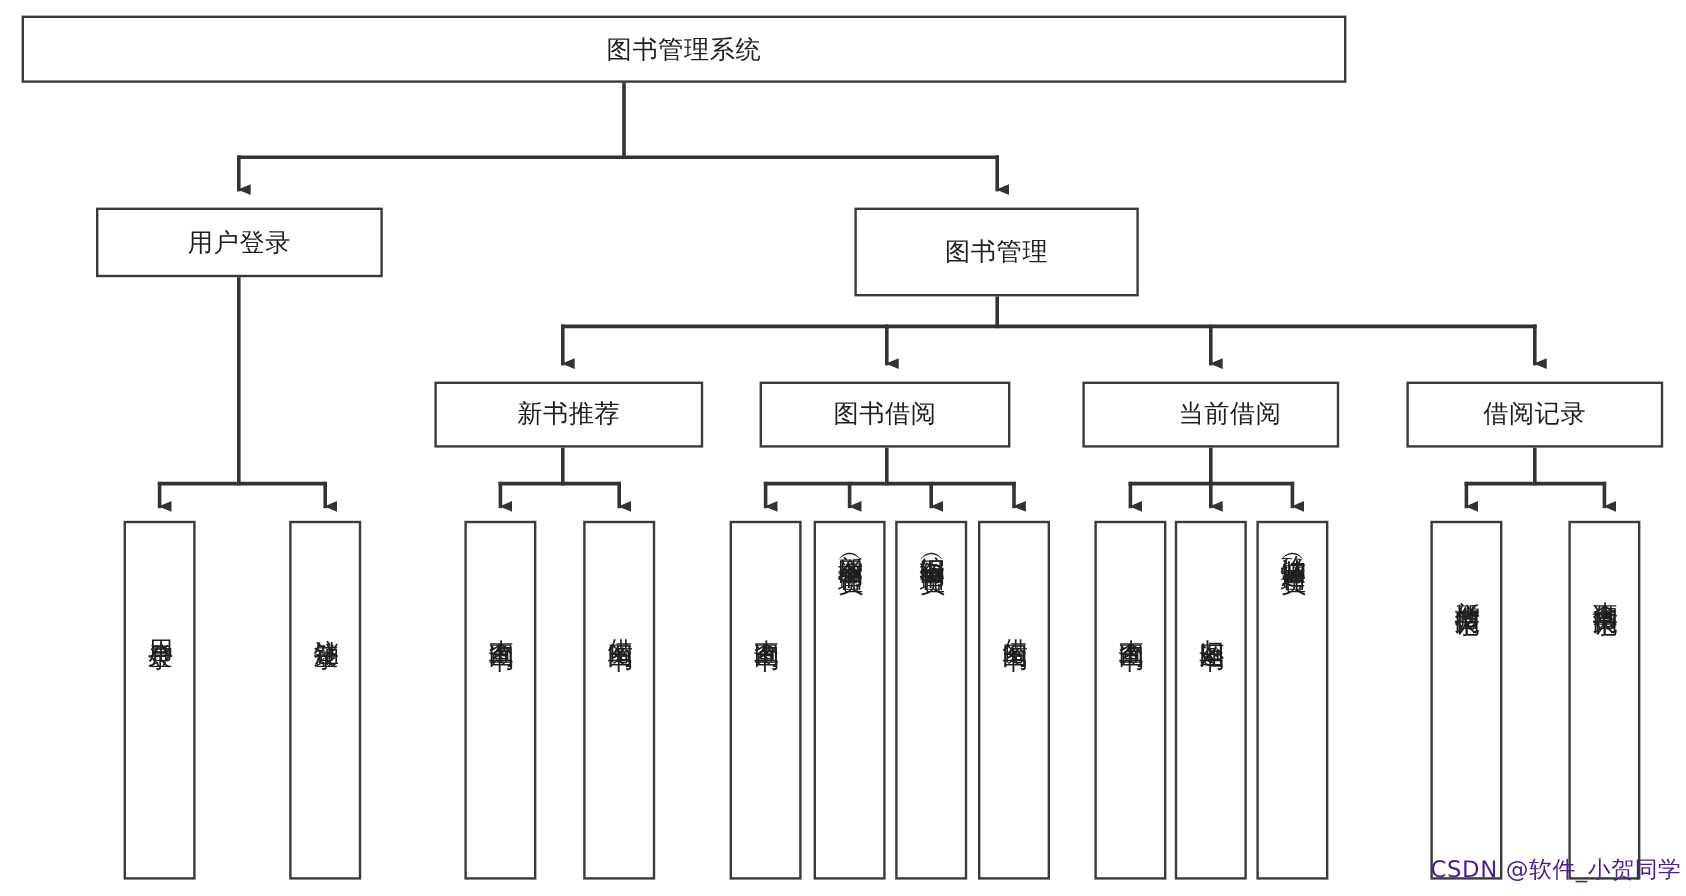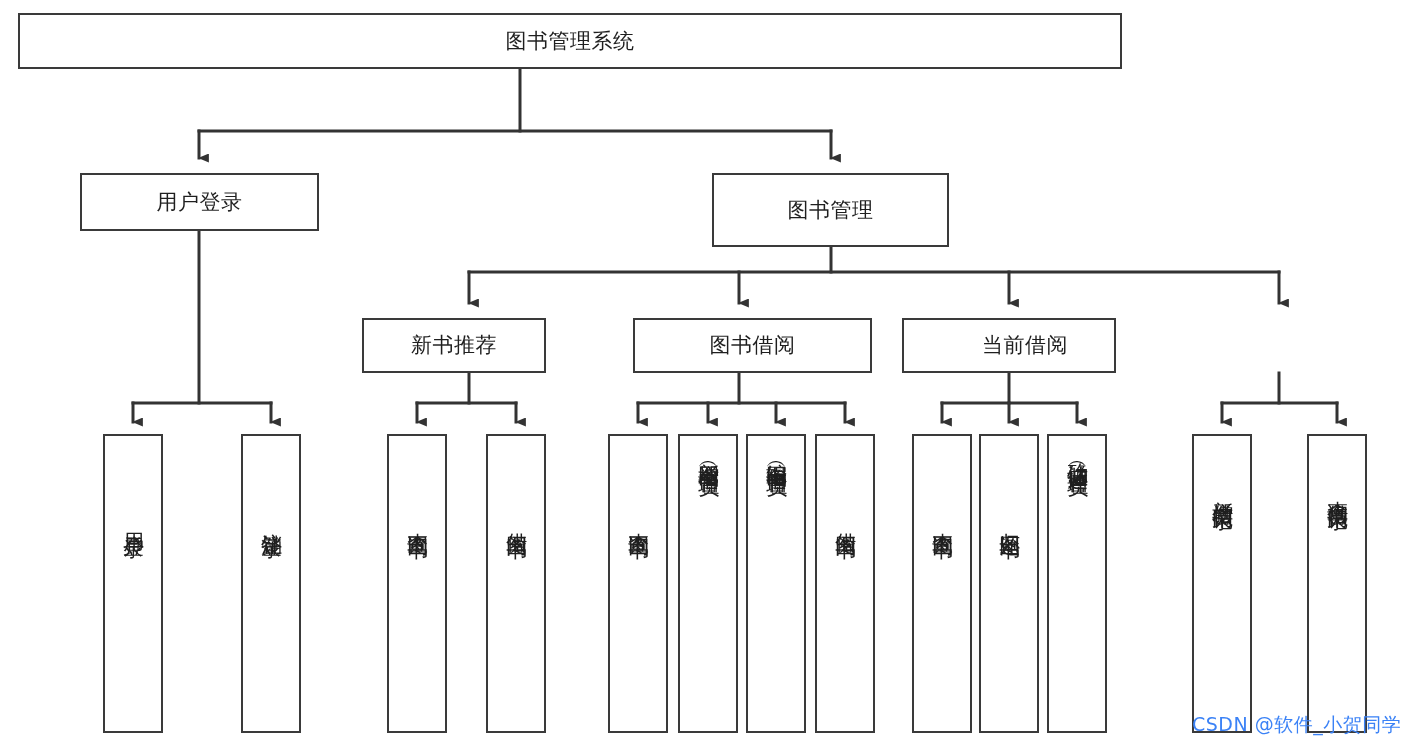--- a/index.html
+++ b/index.html
@@ -50,21 +50,21 @@
     text-orientation:upright;
     font-size:21px;
     line-height:1.32;
     letter-spacing:2px;
     white-space:normal;
     display:block;
   }
   .watermark{
     position:absolute;
     font-size:19px;
-    color:#3b82f6;
+    color:#4c1d95;
     letter-spacing:0.5px;
     white-space:nowrap;
     z-index:3;
     font-family:"DejaVu Sans","Liberation Sans",sans-serif;
   }
 </style>
 </head>
 <body>
 
 <div id="canvas">
@@ -125,32 +125,35 @@
   </div>
 
   <div class="node" style="left:80px; top:173px; width:239px; height:58px;">
     <span class="label">用户登录</span>
   </div>
 
   <div class="node" style="left:712px; top:173px; width:237px; height:74px;">
     <span class="label">图书管理</span>
   </div>
 
-  <div class="node" style="left:362px; top:318px; width:184px; height:55px;">
+  <div class="node" style="left:362px; top:318px; width:224px; height:55px;">
     <span class="label">新书推荐</span>
   </div>
 
-  <div class="node" style="left:633px; top:318px; width:239px; height:55px;text-align:right;">
+  <div class="node" style="left:633px; top:318px; width:209px; height:55px;text-align:right;">
     <span class="label">图书借阅</span>
   </div>
 
   <div class="node" style="left:902px; top:318px; width:214px; height:55px;padding-left:32px;">
     <span class="label">当前借阅</span>
   </div>
 
+  <div class="node" style="left:1172px; top:318px; width:214px; height:55px;">
+    <span class="label">借阅记录</span>
+  </div>
 
   <div class="node vert" style="left:103px; top:434px; width:60px; height:299px; padding-top:80px;">
     <span class="label">用户登录</span>
   </div>
 
   <div class="node vert" style="left:241px; top:434px; width:60px; height:299px; padding-top:80px;">
     <span class="label">注销登录</span>
   </div>
 
   <div class="node vert" style="left:387px; top:434px; width:60px; height:299px; padding-top:80px;">

